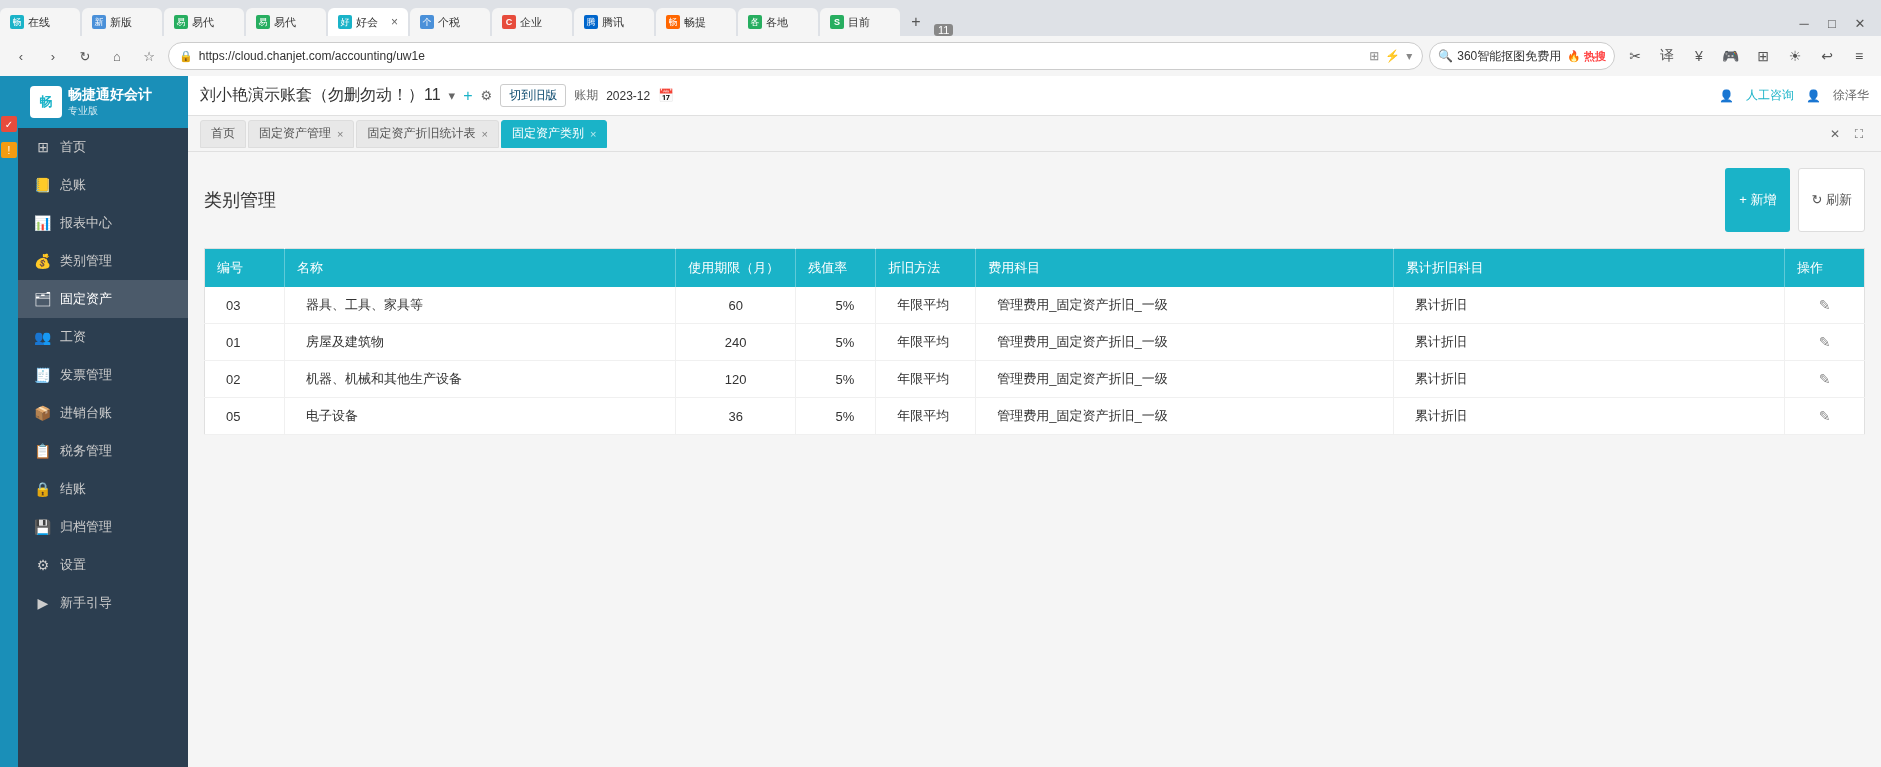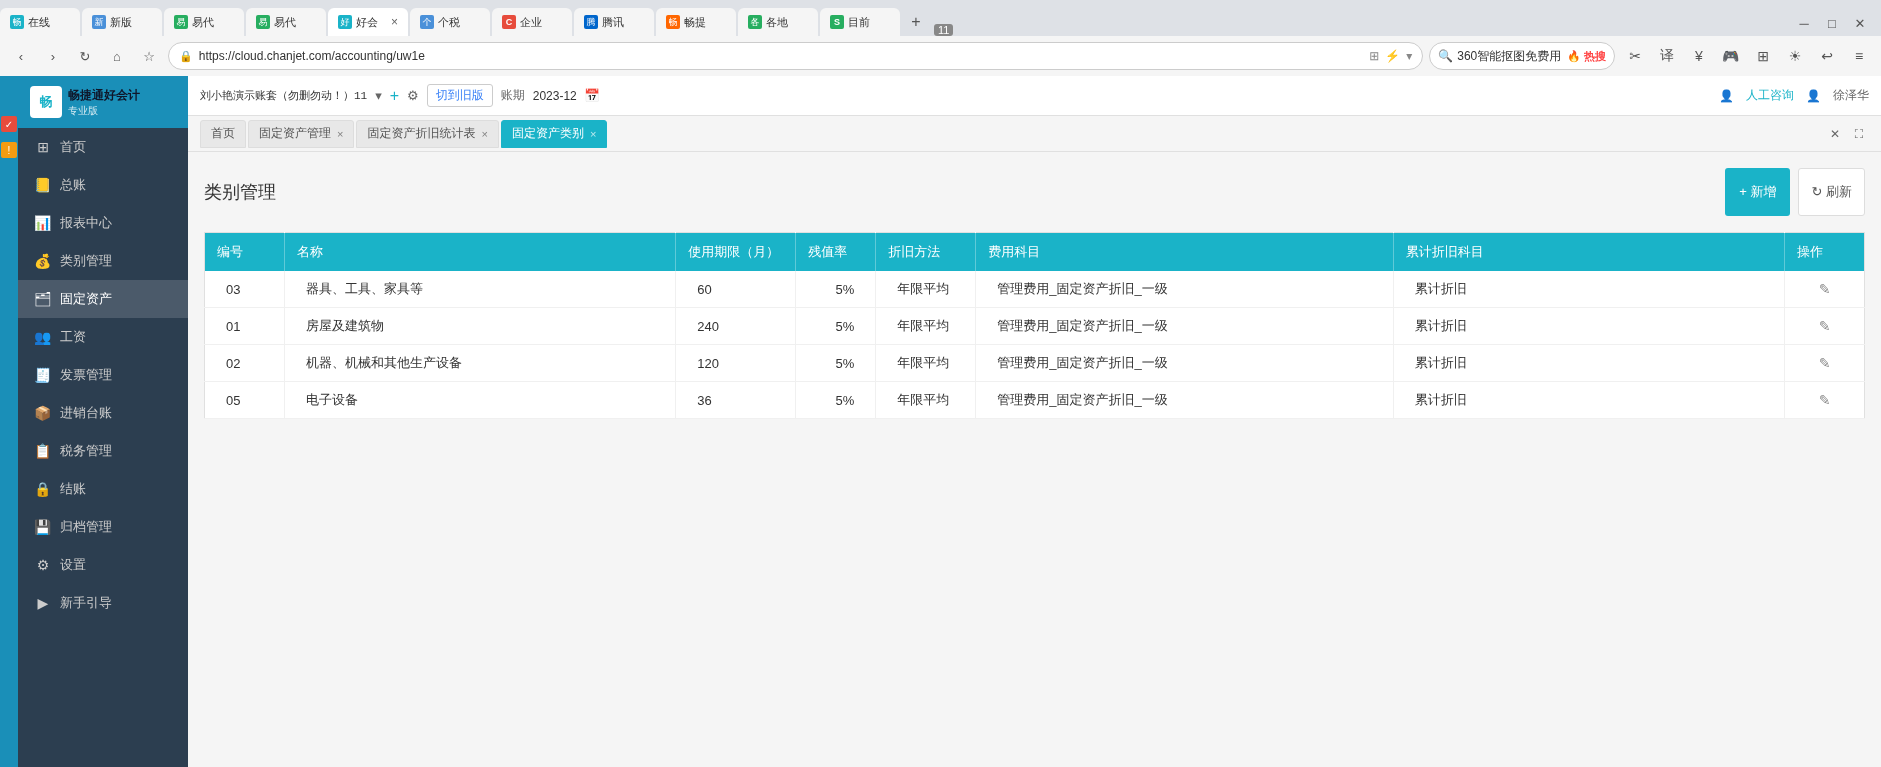--- a/index.html
+++ b/index.html
@@ -25,71 +25,71 @@
     .toolbar-icon { width: 28px; height: 28px; display: flex; align-items: center; justify-content: center; cursor: pointer; color: #555; border-radius: 4px; font-size: 14px; }
 
     
     .app-container { display: flex; height: calc(767px - 76px); }
 
     
     .sidebar { width: 170px; background: #2c3e50; display: flex; flex-direction: column; height: 100%; flex-shrink: 0; }
     .sidebar-header { background: #1a8fb8; padding: 10px 12px; display: flex; align-items: center; gap: 6px; color: #fff; }
     .sidebar-logo-icon { width: 32px; height: 32px; background: #fff; border-radius: 4px; display: flex; align-items: center; justify-content: center; font-size: 16px; flex-shrink: 0; }
     .sidebar-header-text { display: flex; flex-direction: column; }
-    .sidebar-brand { font-size: 12px; font-weight: bold; color: #0f172a; }
+    .sidebar-brand { font-size: 14px; font-weight: bold; color: #ffffff; }
     .sidebar-subtitle { font-size: 10px; color: rgba(255,255,255,0.8); }
     .sidebar-item { display: flex; align-items: center; padding: 10px 16px; color: #ccc; cursor: pointer; gap: 8px; }
     .sidebar-item.active { background: rgba(255,255,255,0.15); color: #fff; }
     .sidebar-item-icon { width: 18px; height: 18px; display: flex; align-items: center; justify-content: center; font-size: 14px; flex-shrink: 0; }
     .sidebar-item-label { font-size: 13px; }
 
     
     .left-stripe { width: 18px; background: #1a8fb8; display: flex; flex-direction: column; align-items: center; padding-top: 40px; gap: 10px; }
     .stripe-icon { width: 16px; height: 16px; border-radius: 2px; display: flex; align-items: center; justify-content: center; font-size: 10px; color: #fff; cursor: pointer; }
 
     
     .main-content { flex: 1; display: flex; flex-direction: column; background: #f0f0f0; overflow: hidden; }
 
     
     .top-bar { background: #fff; border-bottom: 1px solid #e0e0e0; padding: 0 12px; display: flex; align-items: center; justify-content: space-between; height: 40px; flex-shrink: 0; }
     .top-bar-left { display: flex; align-items: center; gap: 8px; }
-    .user-info { font-size: 11px; color: #333; font-family: Liberation Mono, monospace; }
+    .user-info { font-size: 16px; color: #333; }
     .period-label { font-size: 12px; color: #666; }
     .period-value { font-size: 12px; color: #333; font-weight: 500; }
-    .switch-btn { border: 1px solid #ccc; border-radius: 3px; padding: 2px 8px; font-size: 12px; color: #3b82f6; cursor: pointer; background: #fff; }
+    .switch-btn { border: 1px solid #ccc; border-radius: 3px; padding: 2px 8px; font-size: 12px; color: #0c4a6e; cursor: pointer; background: #fff; }
     .top-bar-right { display: flex; align-items: center; gap: 12px; font-size: 12px; color: #666; }
 
     
     .page-tabs { display: flex; align-items: center; background: #f5f5f5; border-bottom: 1px solid #e0e0e0; padding: 0 12px; height: 36px; flex-shrink: 0; gap: 2px; }
     .page-tab { display: flex; align-items: center; padding: 0 10px; height: 28px; background: #e8e8e8; border: 1px solid #ddd; border-radius: 3px 3px 0 0; font-size: 12px; color: #555; cursor: pointer; gap: 4px; }
     .page-tab.active { background: #1ab3c8; color: #fff; border-color: #1ab3c8; }
     .page-tab .close-x { font-size: 11px; margin-left: 2px; opacity: 0.7; }
     .tab-window-controls { margin-left: auto; display: flex; gap: 4px; }
     .win-ctrl { width: 20px; height: 20px; display: flex; align-items: center; justify-content: center; cursor: pointer; color: #666; font-size: 12px; }
 
     
     .content-area { flex: 1; padding: 16px; overflow: auto; background: #f5f5f5; }
     .page-header { display: flex; align-items: center; justify-content: space-between; margin-bottom: 16px; }
     .page-title { font-size: 18px; color: #333; font-weight: normal; }
     .header-actions { display: flex; gap: 8px; }
     .btn-add { background: #1ab3c8; color: #fff; border: none; border-radius: 3px; padding: 6px 14px; font-size: 13px; cursor: pointer; display: flex; align-items: center; gap: 4px; }
-    .btn-refresh { background: #fff; color: #555; border: 1px solid #ddd; border-radius: 3px; padding: 14px 12px; font-size: 13px; cursor: pointer; display: flex; align-items: center; gap: 4px; text-align: right; }
+    .btn-refresh { background: #fff; color: #555; border: 1px solid #ddd; border-radius: 3px; padding: 22px 12px; font-size: 13px; cursor: pointer; display: flex; align-items: center; gap: 4px; text-align: right; }
 
     
     .data-table { width: 100%; border-collapse: collapse; background: #fff; border: 1px solid #e0e0e0; }
     .data-table thead tr { background: #1ab3c8; }
     .data-table thead th { padding: 10px 12px; font-size: 13px; color: #fff; font-weight: normal; text-align: left; border-right: 1px solid rgba(255,255,255,0.3); }
     .data-table thead th:last-child { border-right: none; }
     .data-table tbody tr { border-bottom: 1px solid #f0f0f0; }
     .data-table tbody td { padding: 9px 21px; font-size: 13px; color: #333; border-right: 1px solid #f0f0f0; }
     .data-table tbody td:last-child { border-right: none; }
     .edit-icon { color: #888; cursor: pointer; font-size: 14px; }
     .col-code { width: 80px; }
     .col-name { min-width: 200px; }
-    .col-period { width: 120px; text-align: left; }
+    .col-period { width: 120px; text-align: center; }
     .col-rate { width: 80px; text-align: right; }
     .col-method { width: 100px; }
     .col-cost { min-width: 200px; margin-left: 6px; }
     .col-accum { min-width: 200px; }
     .col-action { width: 80px; text-align: center; }
 
     .hot-badge { color: #ff4444; font-size: 11px; font-weight: bold; margin-left: 2px; }
   </style>
 </head>
 <body>

